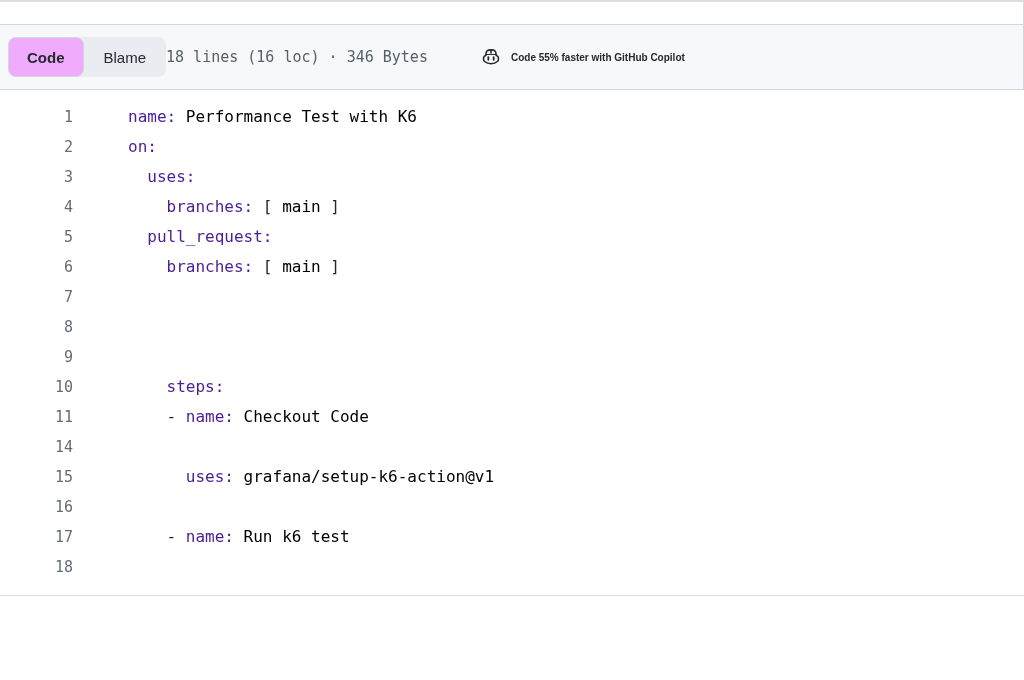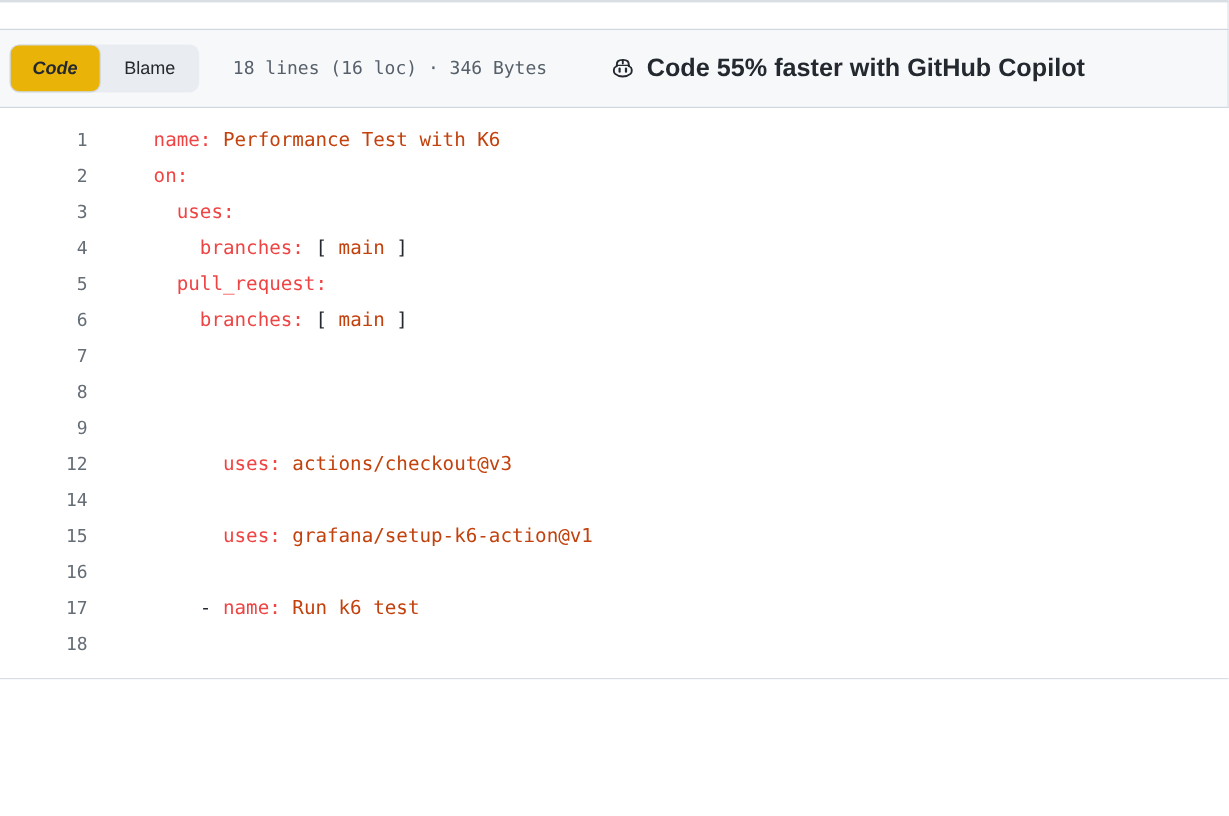--- a/index.html
+++ b/index.html
@@ -17,44 +17,43 @@
   .seg {
     background:#e9ecf1; border-radius:8px; display:inline-flex; align-items:center;
     height:40px; flex-shrink:0;
   }
   .tab {
     height:40px; display:flex; align-items:center; padding:0 20px;
     font-size:15px; color:#24292f; background:transparent; border:none;
     border-radius:8px; cursor:pointer; font-family:inherit;
   }
   .tab.active {
-    background:#eab308; border:1px solid #d0d7de; font-weight:700; padding:0 18px;font-style:italic;
+    background:#f0abfc; border:1px solid #d0d7de; font-weight:700; padding:0 18px;
   }
   .stats {
-    margin-left:28px;
     font-family:"DejaVu Sans Mono","Liberation Mono",monospace;
     font-size:15px; color:#57606a; white-space:pre;
   }
   .copilot { margin-left:52px; display:flex; align-items:center; gap:9px; cursor:pointer; }
-  .copilot-text { font-size:21px; font-weight:700; color:#24292f; }
+  .copilot-text { font-size:10px; font-weight:700; color:#24292f; }
   .copilot-icon { display:flex; align-items:center; }
 
   .code-area {
     padding:12px 0 13px 0;
     border-bottom:1px solid #d8dee4;
     font-family:"DejaVu Sans Mono","Liberation Mono",monospace;
   }
   .line { display:flex; height:30px; line-height:30px; }
   .ln {
     width:73px; flex-shrink:0; text-align:right;
     font-size:15px; color:#656d76; cursor:pointer; user-select:none;
   }
   .lc { padding-left:55px; white-space:pre; font-size:16px; }
-  .tok-key { color:#ef4444; }
-  .tok-val { color:#c2410c; }
+  .tok-key { color:#4c1d95; }
+  .tok-val { color:#000000; }
   .tok-punct { color:#24292f; }
 </style>
 </head>
 <body>
 
 <div class="page">
 
   <div class="top-strip"></div>
 
   <div class="toolbar">
@@ -107,22 +106,26 @@
       <div class="line">
         <span class="ln">7</span>
       </div>
       <div class="line">
         <span class="ln">8</span>
       </div>
       <div class="line">
         <span class="ln">9</span>
       </div>
       <div class="line">
-        <span class="ln">12</span>
-        <span class="lc"><span class="tok-punct">      </span><span class="tok-key">uses:</span><span class="tok-val"> actions/checkout@v3</span></span>
+        <span class="ln">10</span>
+        <span class="lc"><span class="tok-punct">    </span><span class="tok-key">steps:</span></span>
+      </div>
+      <div class="line">
+        <span class="ln">11</span>
+        <span class="lc"><span class="tok-punct">    - </span><span class="tok-key">name:</span><span class="tok-val"> Checkout Code</span></span>
       </div>
       <div class="line">
         <span class="ln">14</span>
       </div>
       <div class="line">
         <span class="ln">15</span>
         <span class="lc"><span class="tok-punct">      </span><span class="tok-key">uses:</span><span class="tok-val"> grafana/setup-k6-action@v1</span></span>
       </div>
       <div class="line">
         <span class="ln">16</span>

